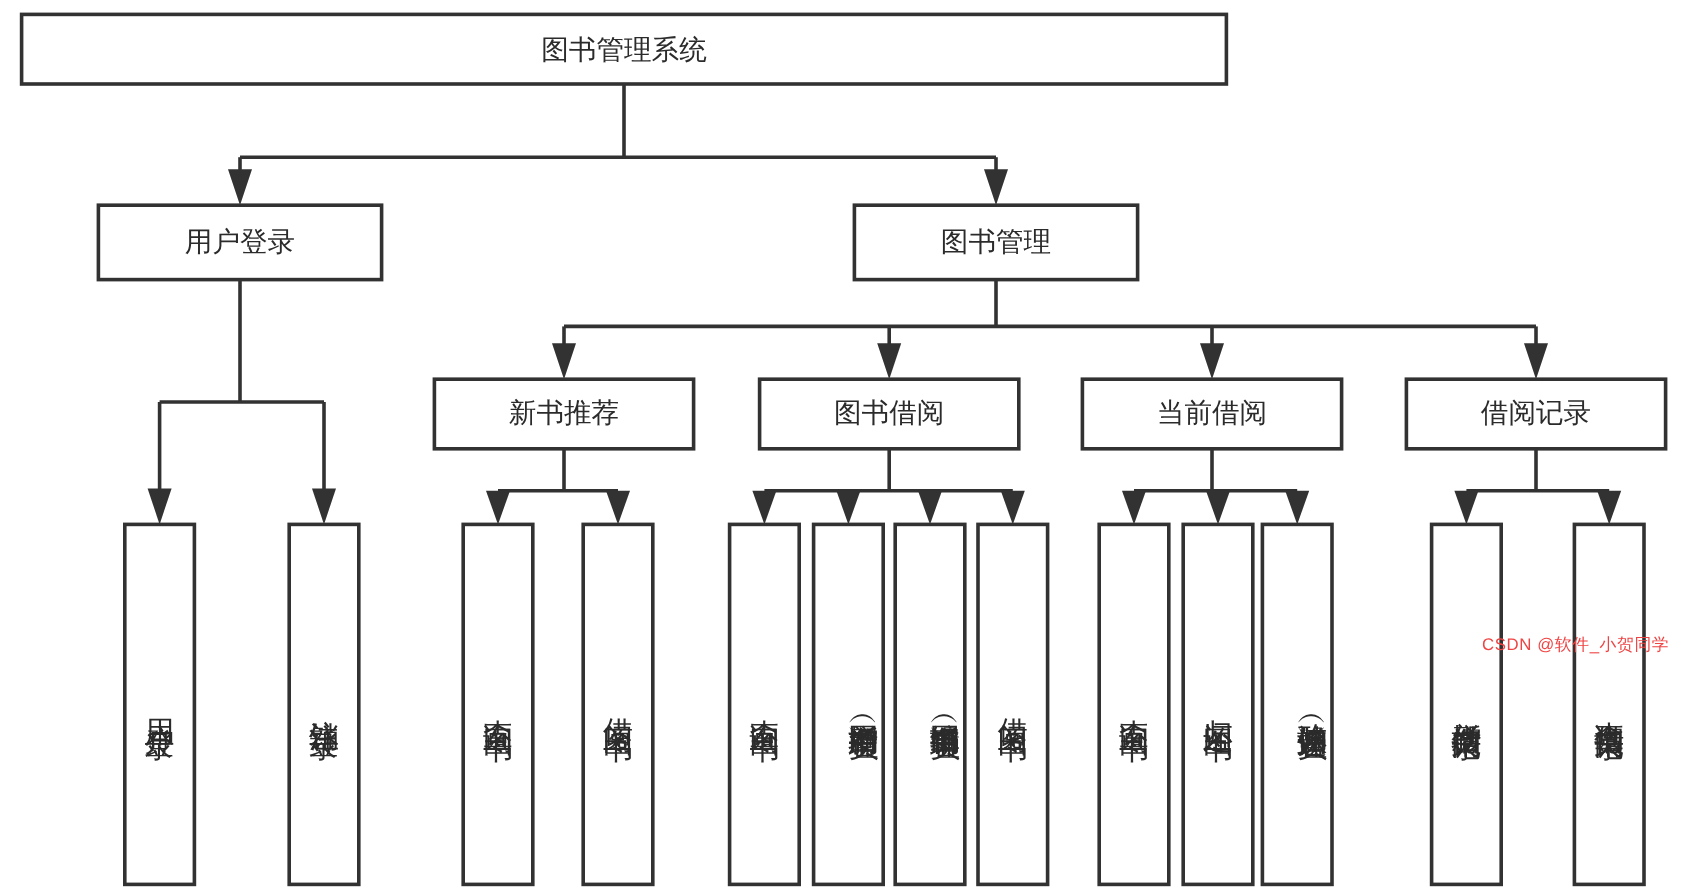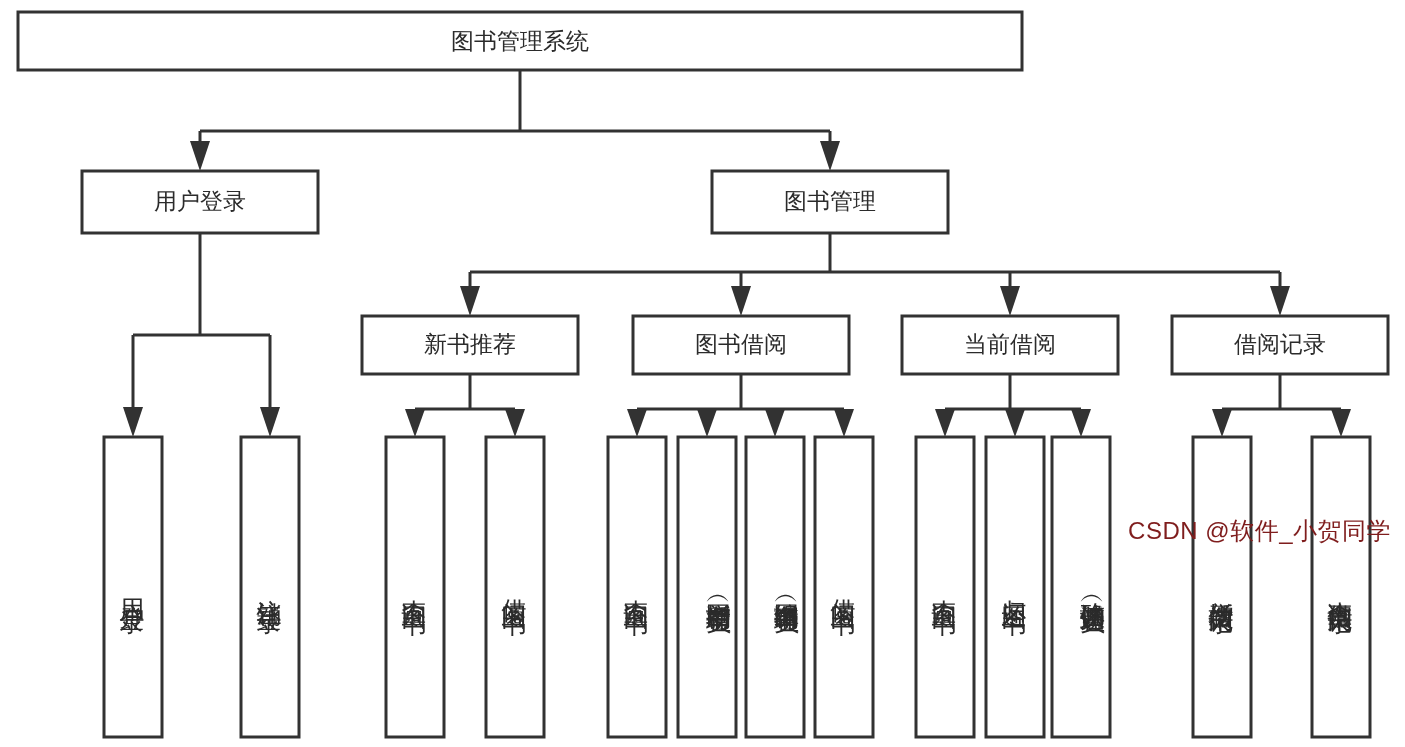--- a/index.html
+++ b/index.html
@@ -46,22 +46,22 @@
     font-size: 23px;
     fill: #2b2b2b;
     text-anchor: middle;
     dominant-baseline: middle;
   }
   .watermark {
     position: absolute;
     right: 14px;
     bottom: 6px;
     font-family: "Liberation Sans", "DejaVu Sans", sans-serif;
-    font-size: 24px;
-    color: #7f1d1d;
+    font-size: 14px;
+    color: #ef4444;
     white-space: nowrap;
     letter-spacing: 0.5px;
   }
 </style>
 </head>
 <body>
 
 <div id="diagram-root">
 
   <svg id="tree-svg" viewBox="0 0 1405 747" xmlns="http://www.w3.org/2000/svg">

